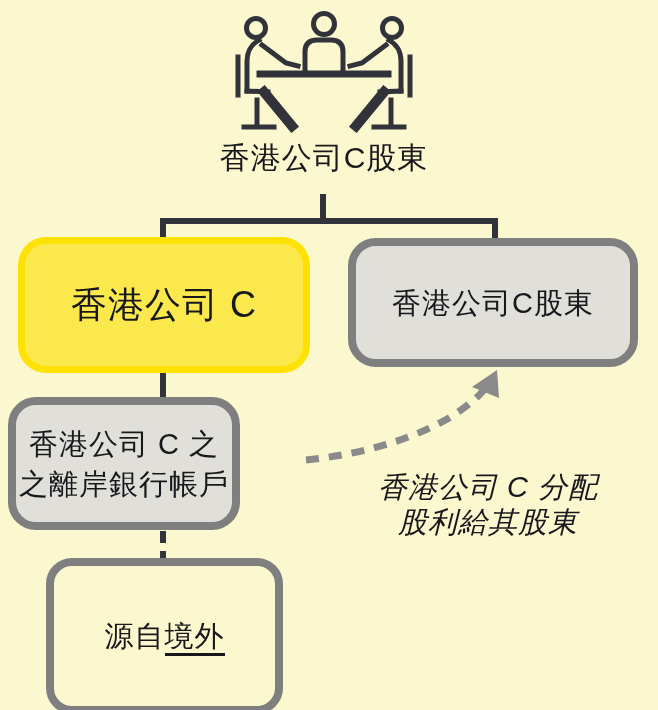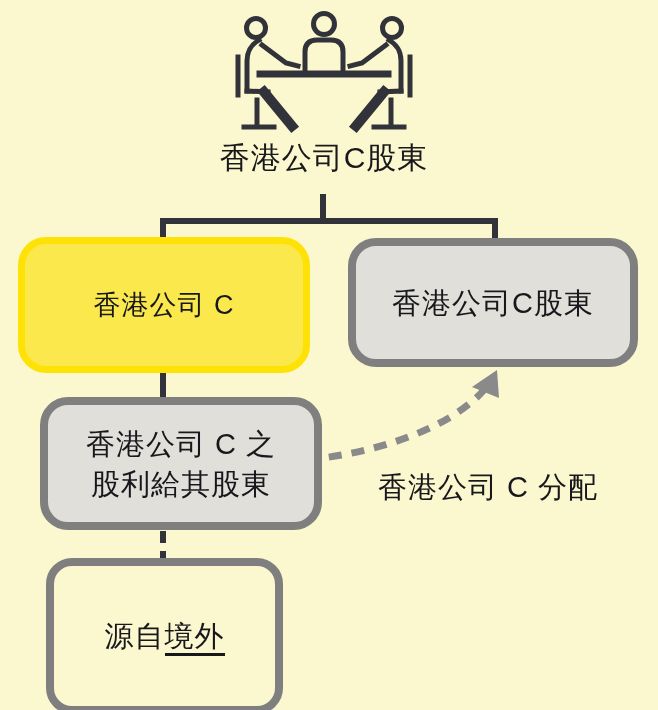--- a/index.html
+++ b/index.html
@@ -66,45 +66,46 @@
     font-weight: 500;
     line-height: 40px;
     letter-spacing: 1px;
     white-space: nowrap;
   }
   .node-company {
     left: 18px; top: 237px; width: 292px; height: 136px;
     background: var(--company-fill);
     border: 7px solid var(--company-border);
     border-radius: 28px;
-    font-size: 27px;
+    font-size: 36px;
   }
   .node-gray {
     background: var(--gray-fill);
     border: 8px solid var(--gray-border);
     border-radius: 28px;
   }
   .node-shareholders-account { left: 348px; top: 238px; width: 290px; height: 129px; }
-  .node-company-account { left: 40px; top: 397px; width: 282px; height: 133px; }
+  .node-company-account { left: 8px; top: 397px; width: 232px; height: 133px; }
   .node-foreign-dividend {
     left: 46px; top: 558px; width: 237px; height: 156px;
     background: transparent;
     border: 8px solid var(--gray-border);
     border-radius: 26px;
   }
   .underlined {
     border-bottom: 3px solid var(--text-color);
     padding-bottom: 1px;
   }
   .flow-annotation {
     position: absolute;
     left: 338px; top: 470px; width: 300px;
     z-index: 2;
     text-align: center;
     font-size: 29px;
+    font-style: italic;
     font-weight: 500;
     line-height: 35px;
     letter-spacing: 1px;
     white-space: nowrap;
   }
 </style>
 </head>
 <body>
 
 <div class="stage">
@@ -140,24 +141,25 @@
   <div class="node node-company">
     <span>香港公司 C</span>
   </div>
 
   <div class="node node-gray node-shareholders-account">
     <span>香港公司C股東</span>
   </div>
 
   <div class="node node-gray node-company-account">
     <span>香港公司 C 之</span>
-    <span>股利給其股東</span>
+    <span>之離岸銀行帳戶</span>
   </div>
 
   <div class="node node-foreign-dividend">
     <span><span>源自</span><span class="underlined">境外</span></span>
   </div>
 
   <div class="flow-annotation">
     <span style="display:block">香港公司 C 分配</span>
+    <span style="display:block">股利給其股東</span>
   </div>
 
 </div>
 
 </body></html>

